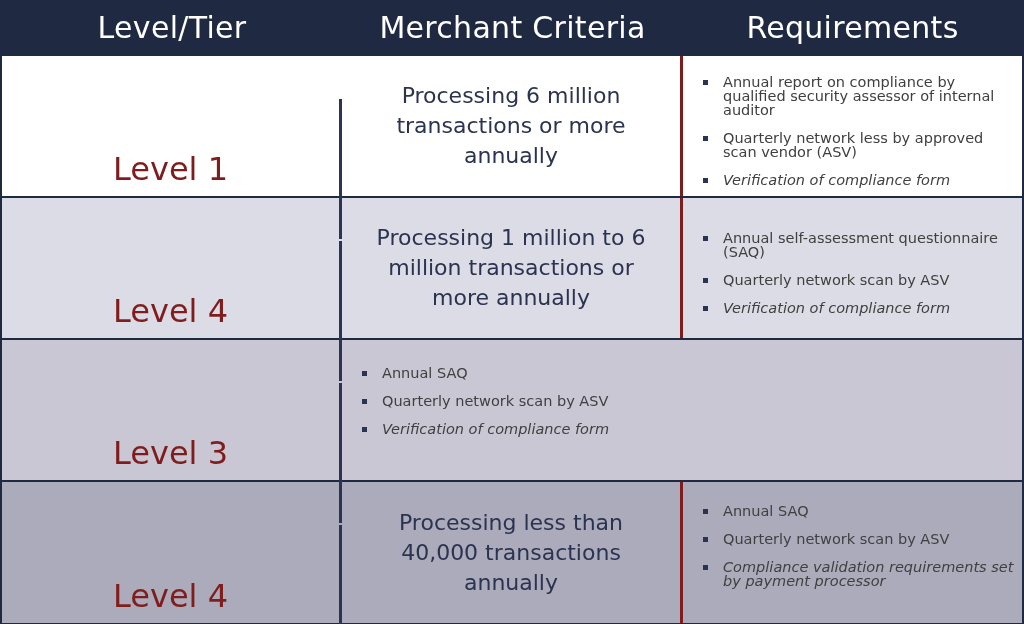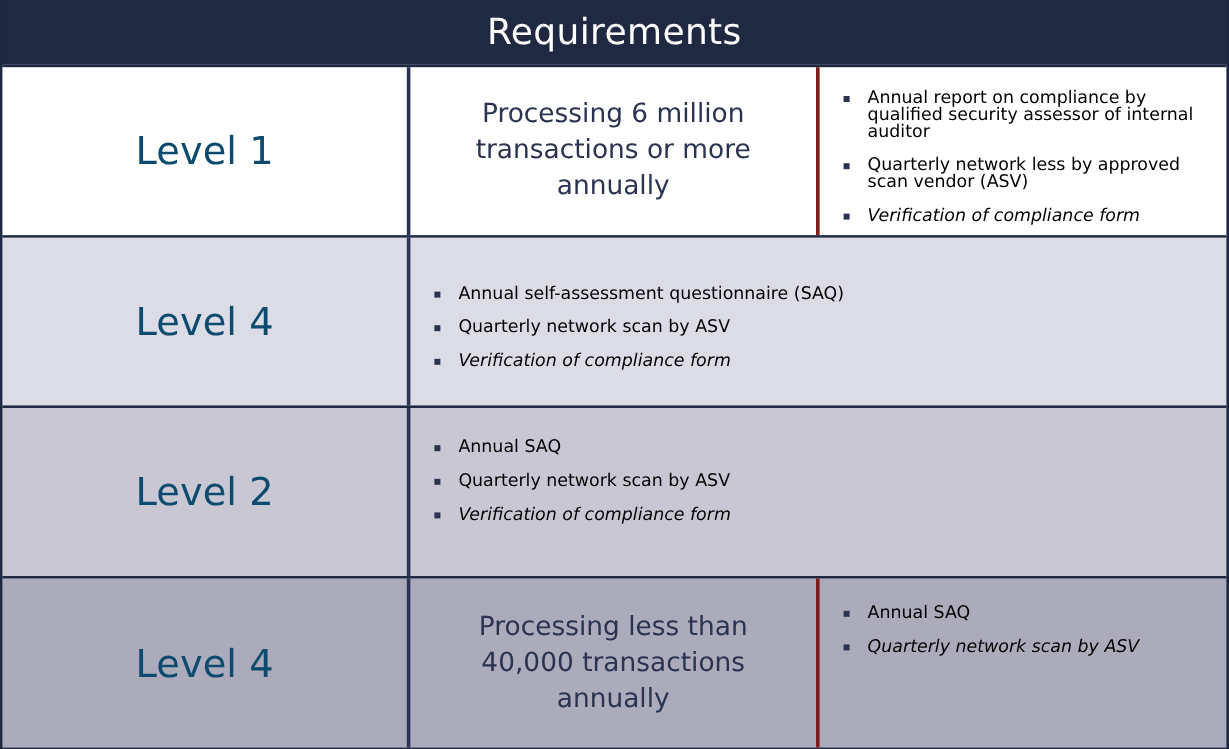--- a/index.html
+++ b/index.html
@@ -28,90 +28,94 @@
     .col3 { flex: 1; }
     .row {
       display: flex; height: 142px; box-sizing: border-box;
       border-top: 2px solid #1f2942;
     }
     .row .cell { box-sizing: border-box; height: 100%; }
     .row .cell.col1 { border-right: 3px solid #2b3454; }
     .row .cell.col2 { border-right: 3px solid #7f1d1d; }
     .level {
       display: flex; align-items: center; justify-content: center;
-      font-size: 32px; color: #0c4a6e;
+      font-size: 32px; color: #7f1d1d; margin-top: 43px;
     }
     .criteria {
       display: flex; align-items: center; justify-content: center;
       text-align: center; font-size: 22px; line-height: 30px; color: #2b3350;
       padding: 0 20px;
     }
     .reqs {
       padding: 10px 8px 0 18px; font-size: 14.5px; line-height: 14px;
-      color: #000000;
+      color: #404040;
       display: flex; flex-direction: column; justify-content: center;
     }
     .reqs ul { list-style: none; margin: 0; padding: 0; }
     .reqs li { position: relative; padding-left: 22px; margin-bottom: 14px; }
     .reqs li:last-child { margin-bottom: 0; font-style: italic; }
     .reqs li .bullet {
       position: absolute; left: 2px; top: 5px; width: 5px; height: 5px;
       background: #2b3350;
     }
     .r1 { background: #ffffff; }
     .r2 { background: #dcdce6; }
     .r3 { background: #c9c7d4; }
     .r4 { background: #acabbb; }
     .r4 { height: 143px; }
   </style>
 </head>
 <body>
 
 <div class="table">
   <div class="header">
+    <div class="hcell col1">Level/Tier</div>
+    <div class="hcell col2">Merchant Criteria</div>
     <div class="hcell col3">Requirements</div>
   </div>
 
   <div class="row r1">
     <div class="cell col1 level">Level 1</div>
     <div class="cell col2 criteria">Processing 6 million transactions or more annually</div>
     <div class="cell col3 reqs">
       <ul>
         <li><span class="bullet"></span><span>Annual report on compliance by qualified security assessor of internal auditor</span></li>
         <li><span class="bullet"></span><span>Quarterly network less by approved scan vendor (ASV)</span></li>
         <li><span class="bullet"></span><span>Verification of compliance form</span></li>
       </ul>
     </div>
   </div>
 
   <div class="row r2">
     <div class="cell col1 level">Level 4</div>
+    <div class="cell col2 criteria">Processing 1 million to 6 million transactions or more annually</div>
     <div class="cell col3 reqs">
       <ul>
         <li><span class="bullet"></span><span>Annual self-assessment questionnaire (SAQ)</span></li>
         <li><span class="bullet"></span><span>Quarterly network scan by ASV</span></li>
         <li><span class="bullet"></span><span>Verification of compliance form</span></li>
       </ul>
     </div>
   </div>
 
   <div class="row r3">
-    <div class="cell col1 level">Level 2</div>
+    <div class="cell col1 level">Level 3</div>
     <div class="cell col3 reqs" style="justify-content:flex-start;padding-top:26px;">
       <ul>
         <li><span class="bullet"></span><span>Annual SAQ</span></li>
         <li><span class="bullet"></span><span>Quarterly network scan by ASV</span></li>
         <li><span class="bullet"></span><span>Verification of compliance form</span></li>
       </ul>
     </div>
   </div>
 
   <div class="row r4">
     <div class="cell col1 level">Level 4</div>
     <div class="cell col2 criteria">Processing less than 40,000 transactions annually</div>
     <div class="cell col3 reqs" style="justify-content:flex-start;padding-top:22px;">
       <ul>
         <li><span class="bullet"></span><span>Annual SAQ</span></li>
         <li><span class="bullet"></span><span>Quarterly network scan by ASV</span></li>
+        <li><span class="bullet"></span><span>Compliance validation requirements set by payment processor</span></li>
       </ul>
     </div>
   </div>
 </div>
 
 </body></html>

